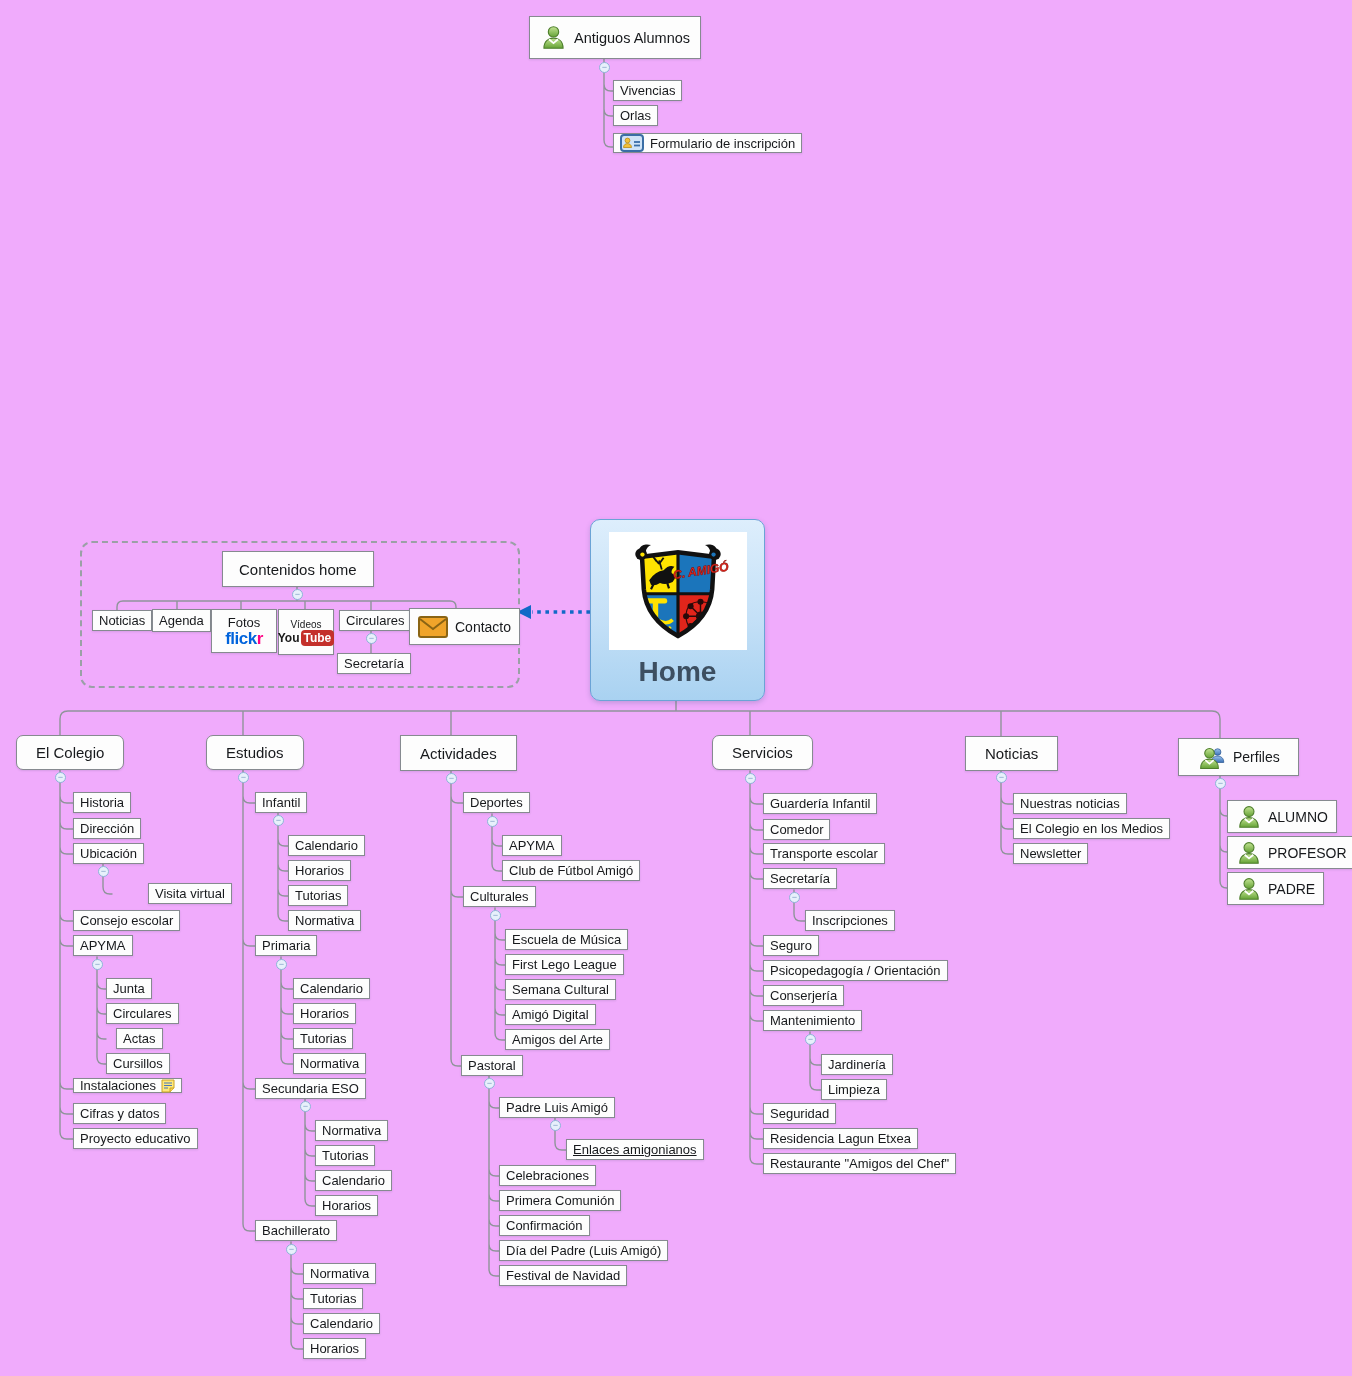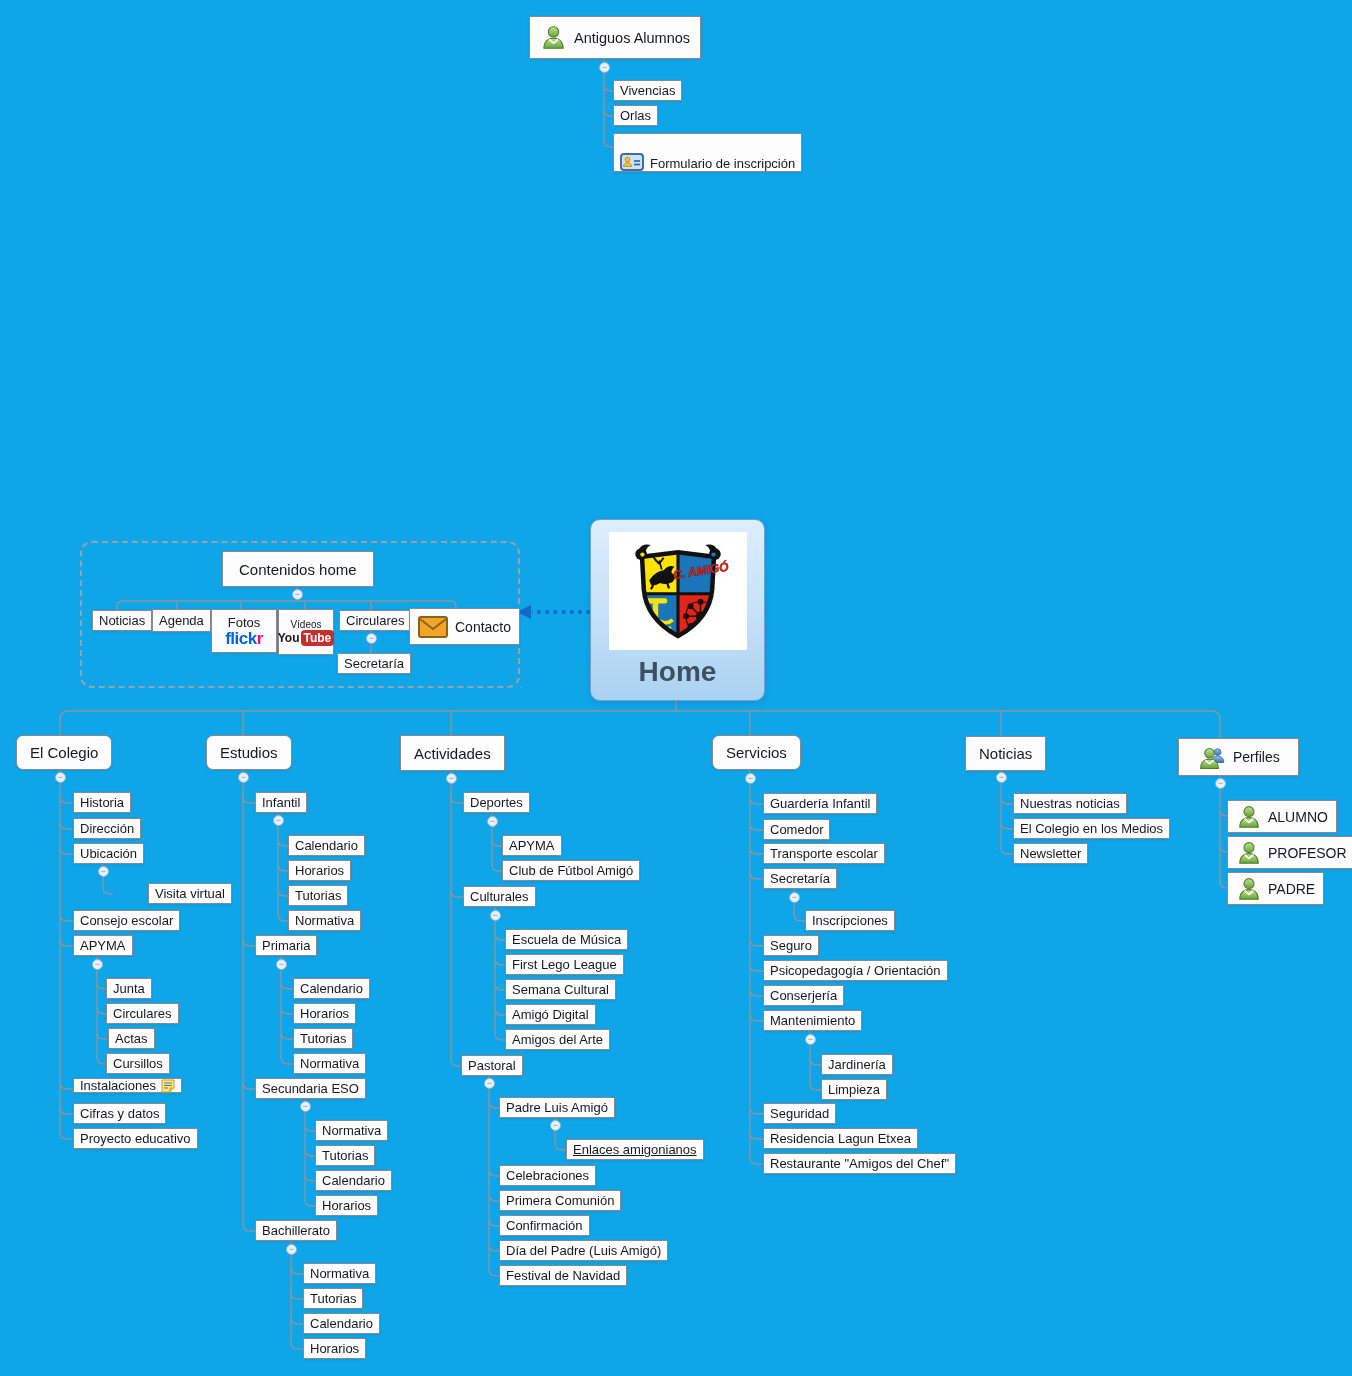--- a/index.html
+++ b/index.html
@@ -1,23 +1,23 @@
 <!DOCTYPE html>
 <html><head>
 <meta charset="utf-8">
 <style>
   html,body { margin:0; padding:0; }
   body { background:#edeff3; font-family:"Liberation Sans","DejaVu Sans",sans-serif; }
-  #canvas { position:relative; width:1352px; height:1376px; background:#0ea5e9; overflow:hidden; }
+  #canvas { position:relative; width:1352px; height:1376px; background:#f0abfc; overflow:hidden; }
   #connectors { position:absolute; left:0; top:0; z-index:1; pointer-events:none; }
   .node { position:absolute; z-index:2; background:#fdfdfd; border:1px solid #868a90;
           display:flex; align-items:center; white-space:nowrap; color:#17191c;
           box-shadow:0 1px 2px rgba(60,70,90,.14); box-sizing:border-box; }
   .sub  { height:21px; padding:0 6px; font-size:13px; }
-  .main-t { height:35px; padding:0 13px; font-size:15px; justify-content:center; }
+  .main-t { height:35px; padding:0 19px; font-size:15px; justify-content:center; }
   .rounded { border-radius:7px; }
   .collapse { position:absolute; z-index:3; width:11px; height:11px; border-radius:50%;
               background:#e7f0fb; border:1px solid #8fb2d9; box-sizing:border-box;
               display:flex; align-items:center; justify-content:center; cursor:pointer; }
   .collapse::after { content:"\2212"; color:#7b9cc4; font-size:9px; line-height:1; margin-top:-1px; }
   .homebox { position:absolute; z-index:2; left:590px; top:519px; width:173px; height:180px;
              border:1.5px solid #6ba3d6; border-radius:10px;
              background:linear-gradient(180deg,#ddeefc 0%,#c4e0f7 55%,#a9d2f1 100%);
              box-shadow:0 2px 5px rgba(60,90,130,.25); display:flex; flex-direction:column; align-items:center; }
   .crestwrap { margin-top:12px; width:138px; height:118px; background:#ffffff; display:flex;
@@ -111,21 +111,21 @@
     <span class="icon">
       <svg width="27" height="27" viewBox="0 0 24 24">
           <use href="#person"></use>
         </svg>
     </span>
     <span>Antiguos Alumnos</span>
   </div>
   <div class="collapse" style="left:599px; top:62px;"></div>
   <div class="node sub" style="left:613px; top:80px;">Vivencias</div>
   <div class="node sub" style="left:613px; top:105px;">Orlas</div>
-  <div class="node sub" style="left:613px; top:133px; height:39px; gap:6px;align-items:flex-end;">
+  <div class="node sub" style="left:613px; top:133px; height:20px; gap:6px;">
     <span class="icon">
       <svg width="24" height="18" viewBox="0 0 24 18">
         <rect x="1" y="1" width="22" height="16" rx="3" fill="#cfe3f7" stroke="#3a6ea5" stroke-width="2"></rect>
         <circle cx="7.5" cy="6.5" r="2.4" fill="#f2c037" stroke="#b88a14" stroke-width=".8"></circle>
         <path d="M3.5 13.5 C3.5 10.5 6 9.6 7.5 9.6 C9 9.6 11.5 10.5 11.5 13.5 Z" fill="#f2c037" stroke="#b88a14" stroke-width=".8"></path>
         <line x1="14" y1="8" x2="20" y2="8" stroke="#3a6ea5" stroke-width="1.8"></line>
         <line x1="14" y1="11.5" x2="20" y2="11.5" stroke="#3a6ea5" stroke-width="1.8"></line>
       </svg>
     </span>
     <span>Formulario de inscripción</span>
@@ -258,21 +258,21 @@
   <div class="node sub" style="left:73px; top:792px;">Historia</div>
   <div class="node sub" style="left:73px; top:818px;">Dirección</div>
   <div class="node sub" style="left:73px; top:843px;">Ubicación</div>
   <div class="collapse" style="left:98px; top:866px;"></div>
   <div class="node sub" style="left:112px; top:883px;margin-left:36px;">Visita virtual</div>
   <div class="node sub" style="left:73px; top:910px;">Consejo escolar</div>
   <div class="node sub" style="left:73px; top:935px;">APYMA</div>
   <div class="collapse" style="left:92px; top:959px;"></div>
   <div class="node sub" style="left:106px; top:978px;">Junta</div>
   <div class="node sub" style="left:106px; top:1003px;">Circulares</div>
-  <div class="node sub" style="left:108px; top:1028px;">Actas</div>
+  <div class="node sub" style="left:116px; top:1028px;">Actas</div>
   <div class="node sub" style="left:106px; top:1053px;">Cursillos</div>
   <div class="node sub" style="left:73px; top:1078px; height:15px; gap:5px;">
     <span>Instalaciones</span>
     <span class="icon">
       <svg width="14" height="14" viewBox="0 0 14 14">
         <path d="M1 1 H13 V9 L9 13 H1 Z" fill="#ffe878" stroke="#c9a227"></path>
         <path d="M13 9 L9 9 L9 13" fill="#f5d34f" stroke="#c9a227"></path>
         <line x1="3" y1="4" x2="11" y2="4" stroke="#4a76b8"></line>
         <line x1="3" y1="6.5" x2="11" y2="6.5" stroke="#4a76b8"></line>
         <line x1="3" y1="9" x2="7" y2="9" stroke="#4a76b8"></line>

